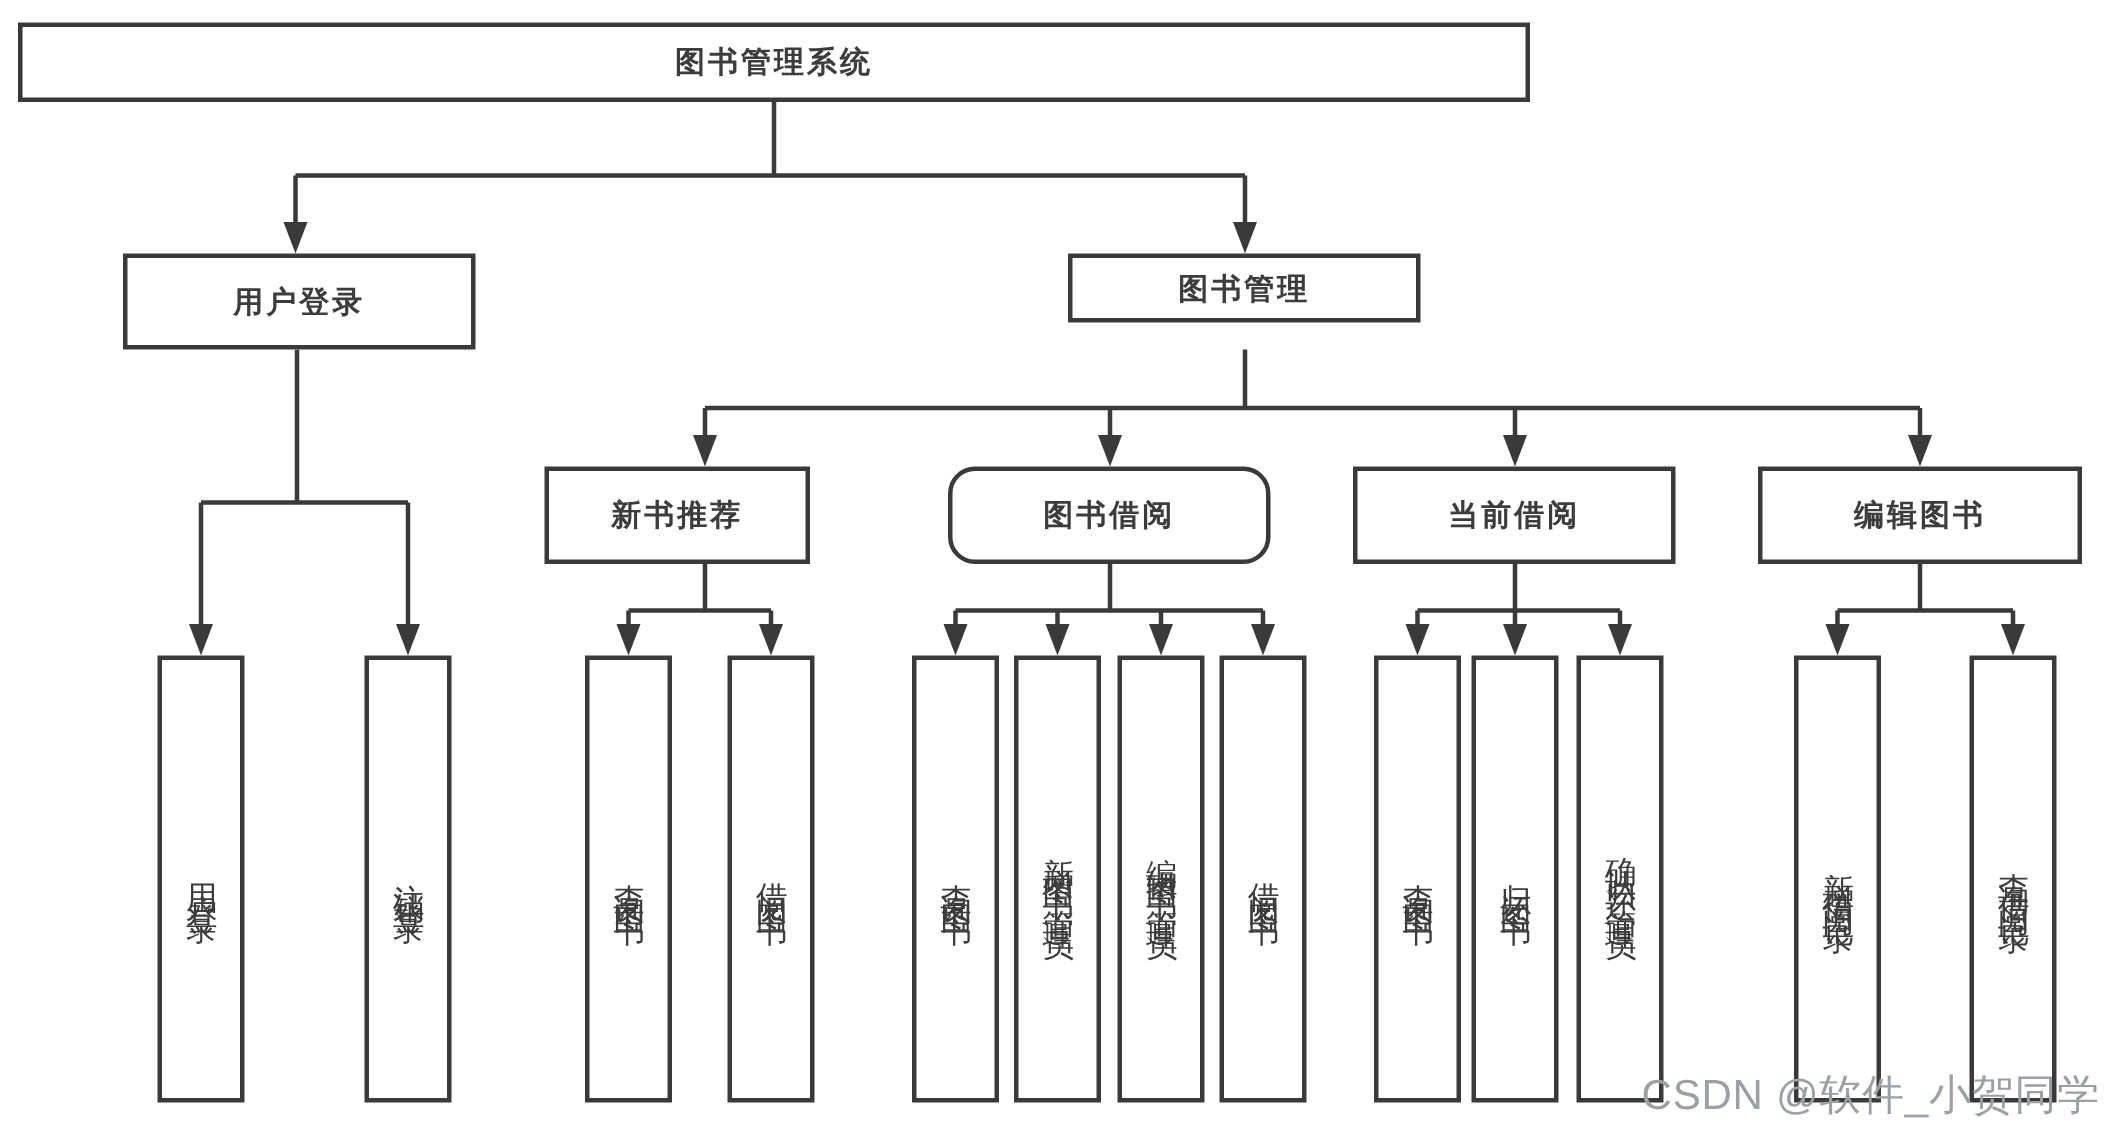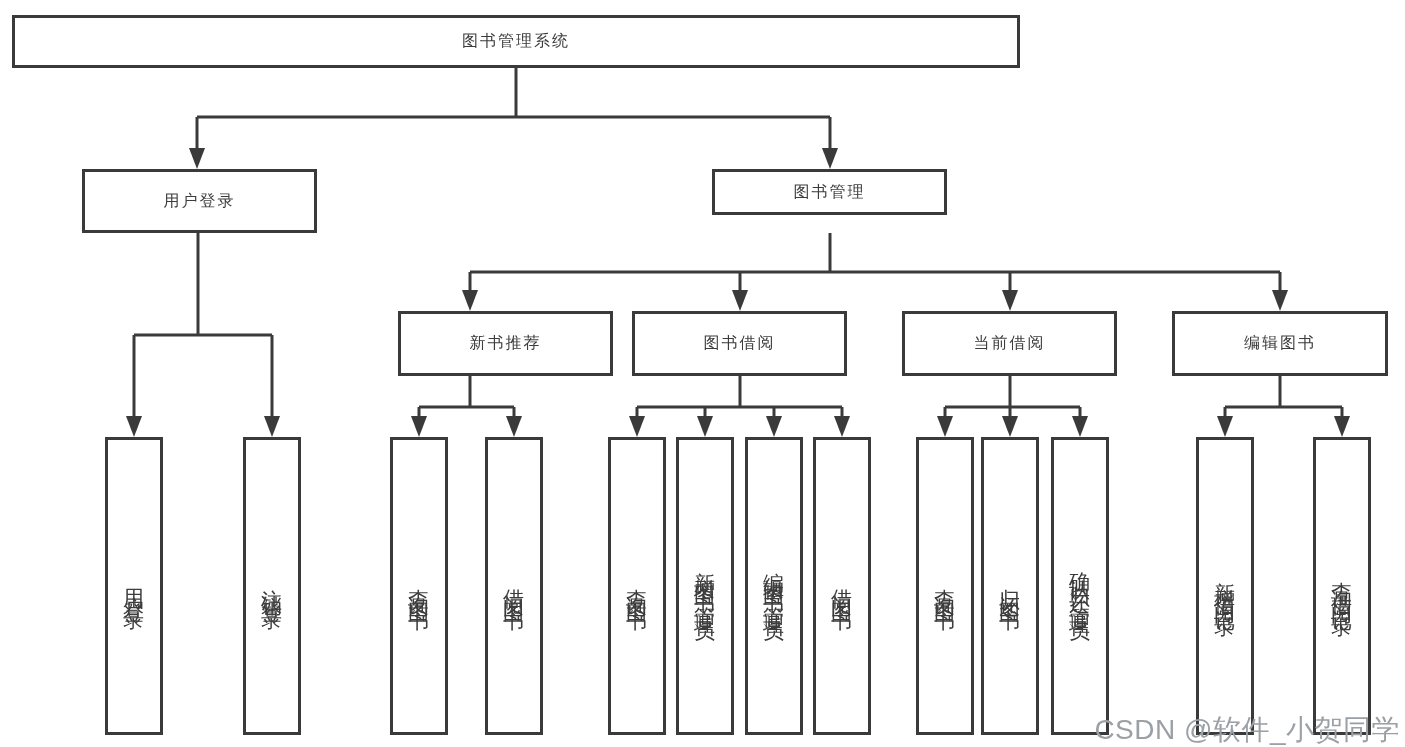--- a/index.html
+++ b/index.html
@@ -10,31 +10,31 @@
   }
   .connector-layer { position:absolute; left:0; top:0; width:1405px; height:747px; }
   .connector-layer line { stroke:#3a3a3a; stroke-width:3; }
   .connector-layer polygon { fill:#3a3a3a; }
   .node {
     position:absolute; box-sizing:border-box;
     border:3px solid #3a3a3a; background:#ffffff;
     display:flex; align-items:center; justify-content:center;
     color:#3c3c3c;
   }
-  .h-node { font-size:16px; letter-spacing:2px; white-space:nowrap; }
+  .h-node { font-size:20px; letter-spacing:2px; white-space:nowrap;font-weight:bold; }
   .v-node {
     writing-mode:vertical-rl;
     font-size:21px; letter-spacing:7px; line-height:1;
   }
   
   .n-root   { left:12px;   top:15px;  width:1008px; height:53px; }
   .n-ul     { left:82px;   top:169px; width:235px;  height:64px; }
   .n-bm     { left:712px;  top:169px; width:235px;  height:46px; }
-  .n-nb     { left:363px;  top:311px; width:215px;  height:65px;margin-left:35px; }
-  .n-bb     { left:632px;  top:311px; width:215px;  height:65px; }
+  .n-nb     { left:363px;  top:311px; width:177px;  height:65px; }
+  .n-bb     { left:632px;  top:311px; width:215px;  height:65px;border-radius:18px; }
   .n-cb     { left:902px;  top:311px; width:215px;  height:65px; }
   .n-br     { left:1172px; top:311px; width:216px;  height:65px; }
   
   .leaf { top:437px; width:58px; height:298px; }
   .l-ul1 { left:105px; }  .l-ul2 { left:243px; }
   .l-nb1 { left:390px; }  .l-nb2 { left:485px; }
   .l-bb1 { left:608px; }  .l-bb2 { left:676px; }
   .l-bb3 { left:745px; }  .l-bb4 { left:813px; }
   .l-cb1 { left:916px; }  .l-cb2 { left:981px; }  .l-cb3 { left:1051px; }
   .l-br1 { left:1196px; } .l-br2 { left:1313px; }

